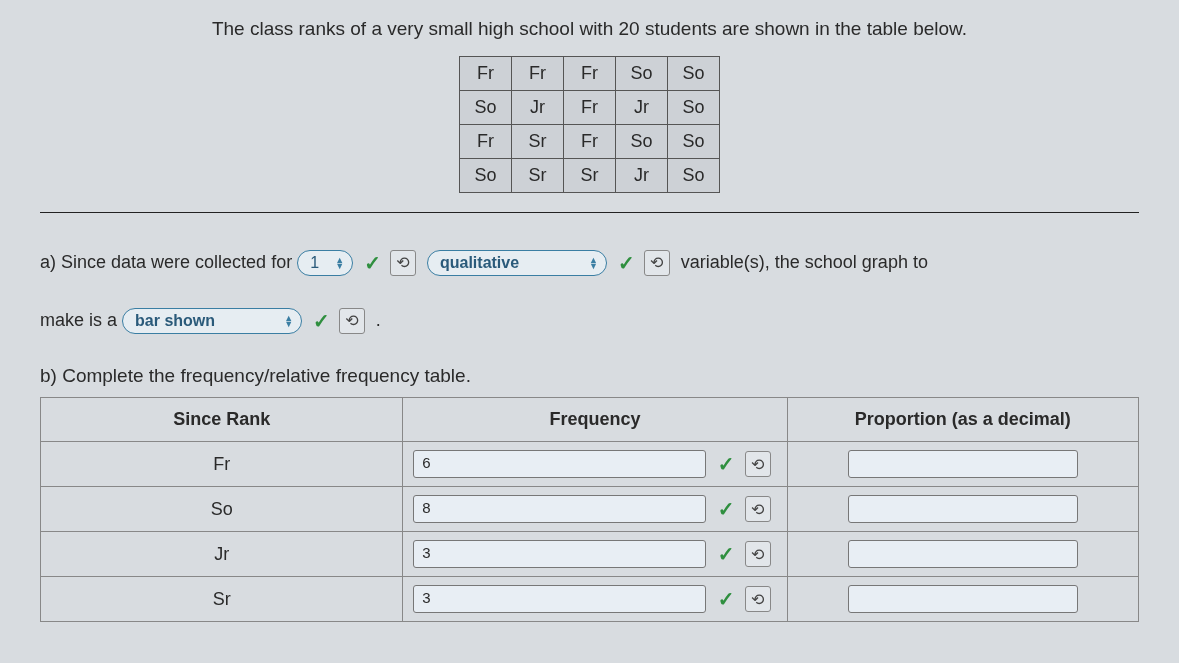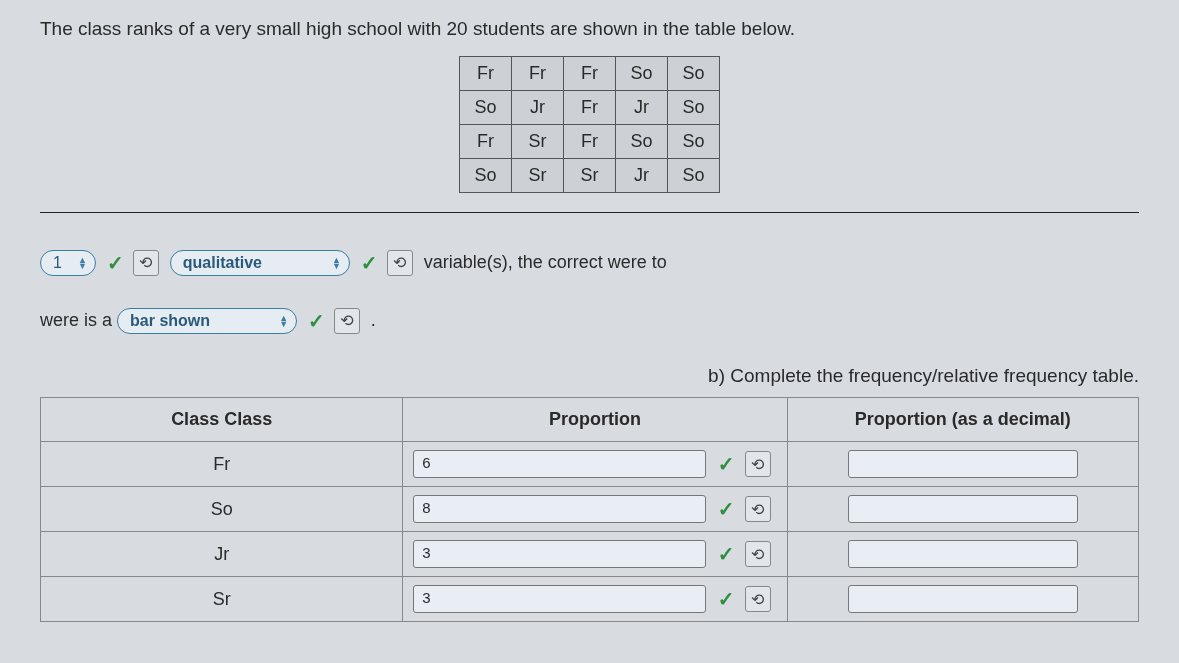--- a/index.html
+++ b/index.html
@@ -5,21 +5,21 @@
   * { box-sizing: border-box; }
   body {
     margin: 0;
     padding: 18px 40px;
     font-family: "Lucida Grande", "Segoe UI", Arial, sans-serif;
     background: #d8dce0;
     color: #2a2a2a;
     font-size: 18px;
     width: 1179px;
   }
-  .intro { margin-bottom: 16px; font-size: 19px; }
+  .intro { margin-bottom: 16px; font-size: 19px; text-align: center; }
   .data-table-wrap { text-align: center; margin-bottom: 14px; }
   .data-table {
     display: inline-block;
     border-collapse: collapse;
     background: #cdd1d6;
   }
   .data-table td {
     border: 1px solid #555;
     width: 52px;
     height: 34px;
@@ -69,21 +69,21 @@
     width: 26px;
     height: 26px;
     border: 1px solid #888;
     border-radius: 3px;
     background: #e2e6ea;
     color: #444;
     vertical-align: middle;
     margin-right: 6px;
     font-size: 16px;
   }
-  .partb { margin: 22px 0 10px 0; font-size: 19px; text-align: right; }
+  .partb { margin: 22px 0 10px 0; font-size: 19px; }
   .freq-table {
     width: 100%;
     border-collapse: collapse;
   }
   .freq-table th, .freq-table td {
     border: 1px solid #888;
     padding: 8px 10px;
     text-align: center;
     vertical-align: middle;
     height: 44px;
@@ -152,53 +152,54 @@
       <td>Sr</td>
       <td>Jr</td>
       <td>So</td>
     </tr>
   </tbody></table>
 </div>
 
 <hr class="hr">
 
 <div class="line">
+  <span>a) Since data were collected for</span>
   <span class="pill">
     <span>1</span>
     <span class="spinner">▲<br>▼</span>
   </span>
   <span class="check">✓</span>
   <span class="retry">⟲</span>
   <span class="pill wide">
     <span>qualitative</span>
     <span class="spinner">▲<br>▼</span>
   </span>
   <span class="check">✓</span>
   <span class="retry">⟲</span>
-  <span>variable(s), the correct were to</span>
+  <span>variable(s), the school graph to</span>
 </div>
 
 <div class="line">
-  <span>were is a</span>
+  <span>make is a</span>
   <span class="pill wide">
     <span>bar shown</span>
     <span class="spinner">▲<br>▼</span>
   </span>
   <span class="check">✓</span>
   <span class="retry">⟲</span>
   <span>.</span>
 </div>
 
 <div class="partb">b) Complete the frequency/relative frequency table.</div>
 
 <table class="freq-table">
   <tbody>
       <tr>
-    <th class="col1">Class Class</th>
-    <th class="col2">Proportion</th>
+    <th class="col1">Since Rank</th>
+    <th class="col2">Frequency</th>
     <th class="col3">Proportion (as a decimal)</th>
   </tr>
   <tr>
     <td>Fr</td>
     <td>
       <div class="freq-cell-wrap">
         <span class="cell-input">6</span>
         <span class="check">✓</span>
         <span class="retry">⟲</span>
       </div>

